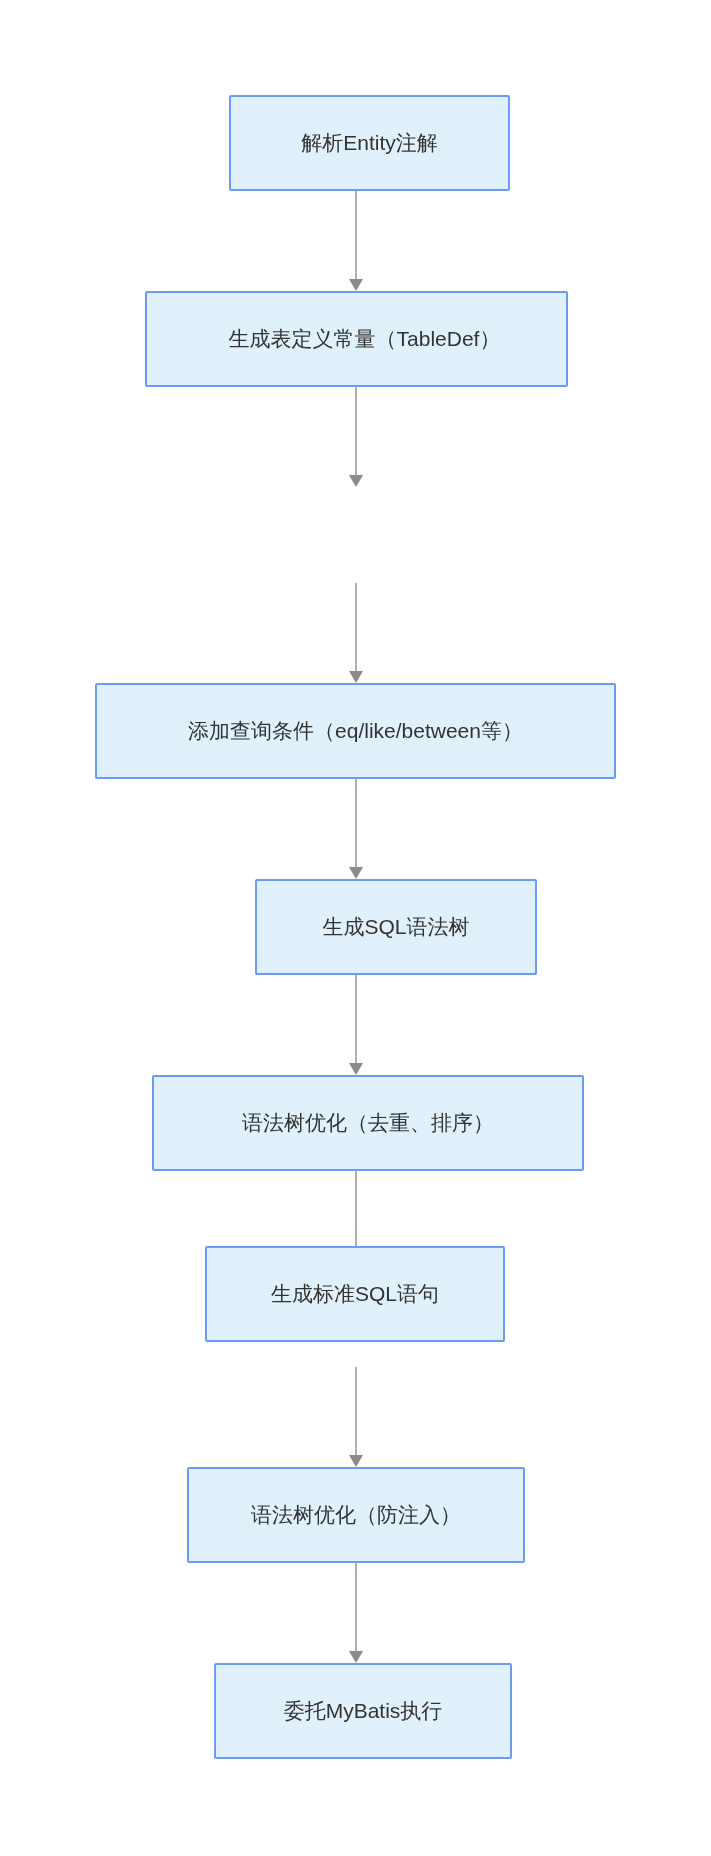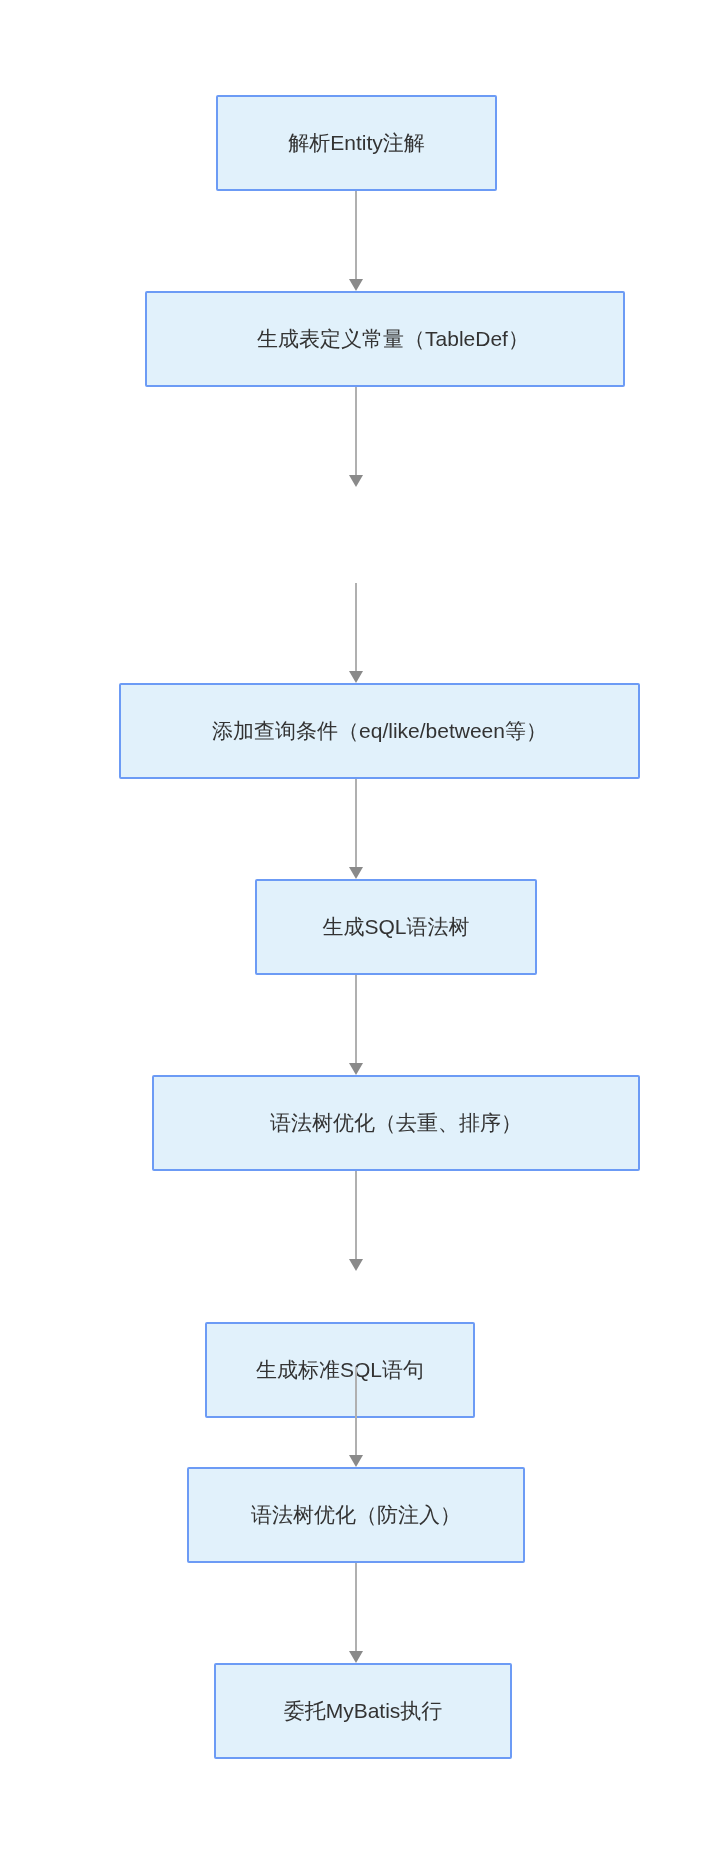--- a/index.html
+++ b/index.html
@@ -24,27 +24,27 @@
     border-radius: 2px;
     display: flex;
     align-items: center;
     justify-content: center;
     color: var(--text-color, #333333);
     font-size: 21px;
     text-align: center;
     white-space: nowrap;
   }
   
-  .n1 { left: 216px; top:   95px; width: 281px; }
-  .n2 { left: 145px; top:  291px; width: 480px; padding-left: 16px; }
+  .n1 { left: 229px; top:   95px; width: 281px; }
+  .n2 { left: 145px; top:  291px; width: 423px; padding-left: 16px; }
   .n3 { left: 158px; top:  487px; width: 397px; }
-  .n4 { left:  95px; top:  683px; width: 521px; margin-left: 24px; }
+  .n4 { left:  95px; top:  683px; width: 521px; }
   .n5 { left: 215px; top:  879px; width: 282px; margin-left: 40px; }
-  .n6 { left: 152px; top: 1075px; width: 488px; text-align: center; }
-  .n7 { left: 205px; top: 1322px; width: 270px; }
+  .n6 { left: 152px; top: 1075px; width: 432px; text-align: center; }
+  .n7 { left: 205px; top: 1246px; width: 300px; }
   .n8 { left: 187px; top: 1467px; width: 338px; }
   .n9 { left: 214px; top: 1663px; width: 298px; }
 
   .arrow {
     position: absolute;
     left: 348px;
     width: 16px;
     height: 100px;
   }
   .a1 { top:  191px; } .a2 { top:  387px; } .a3 { top:  583px; } .a4 { top:  779px; }

